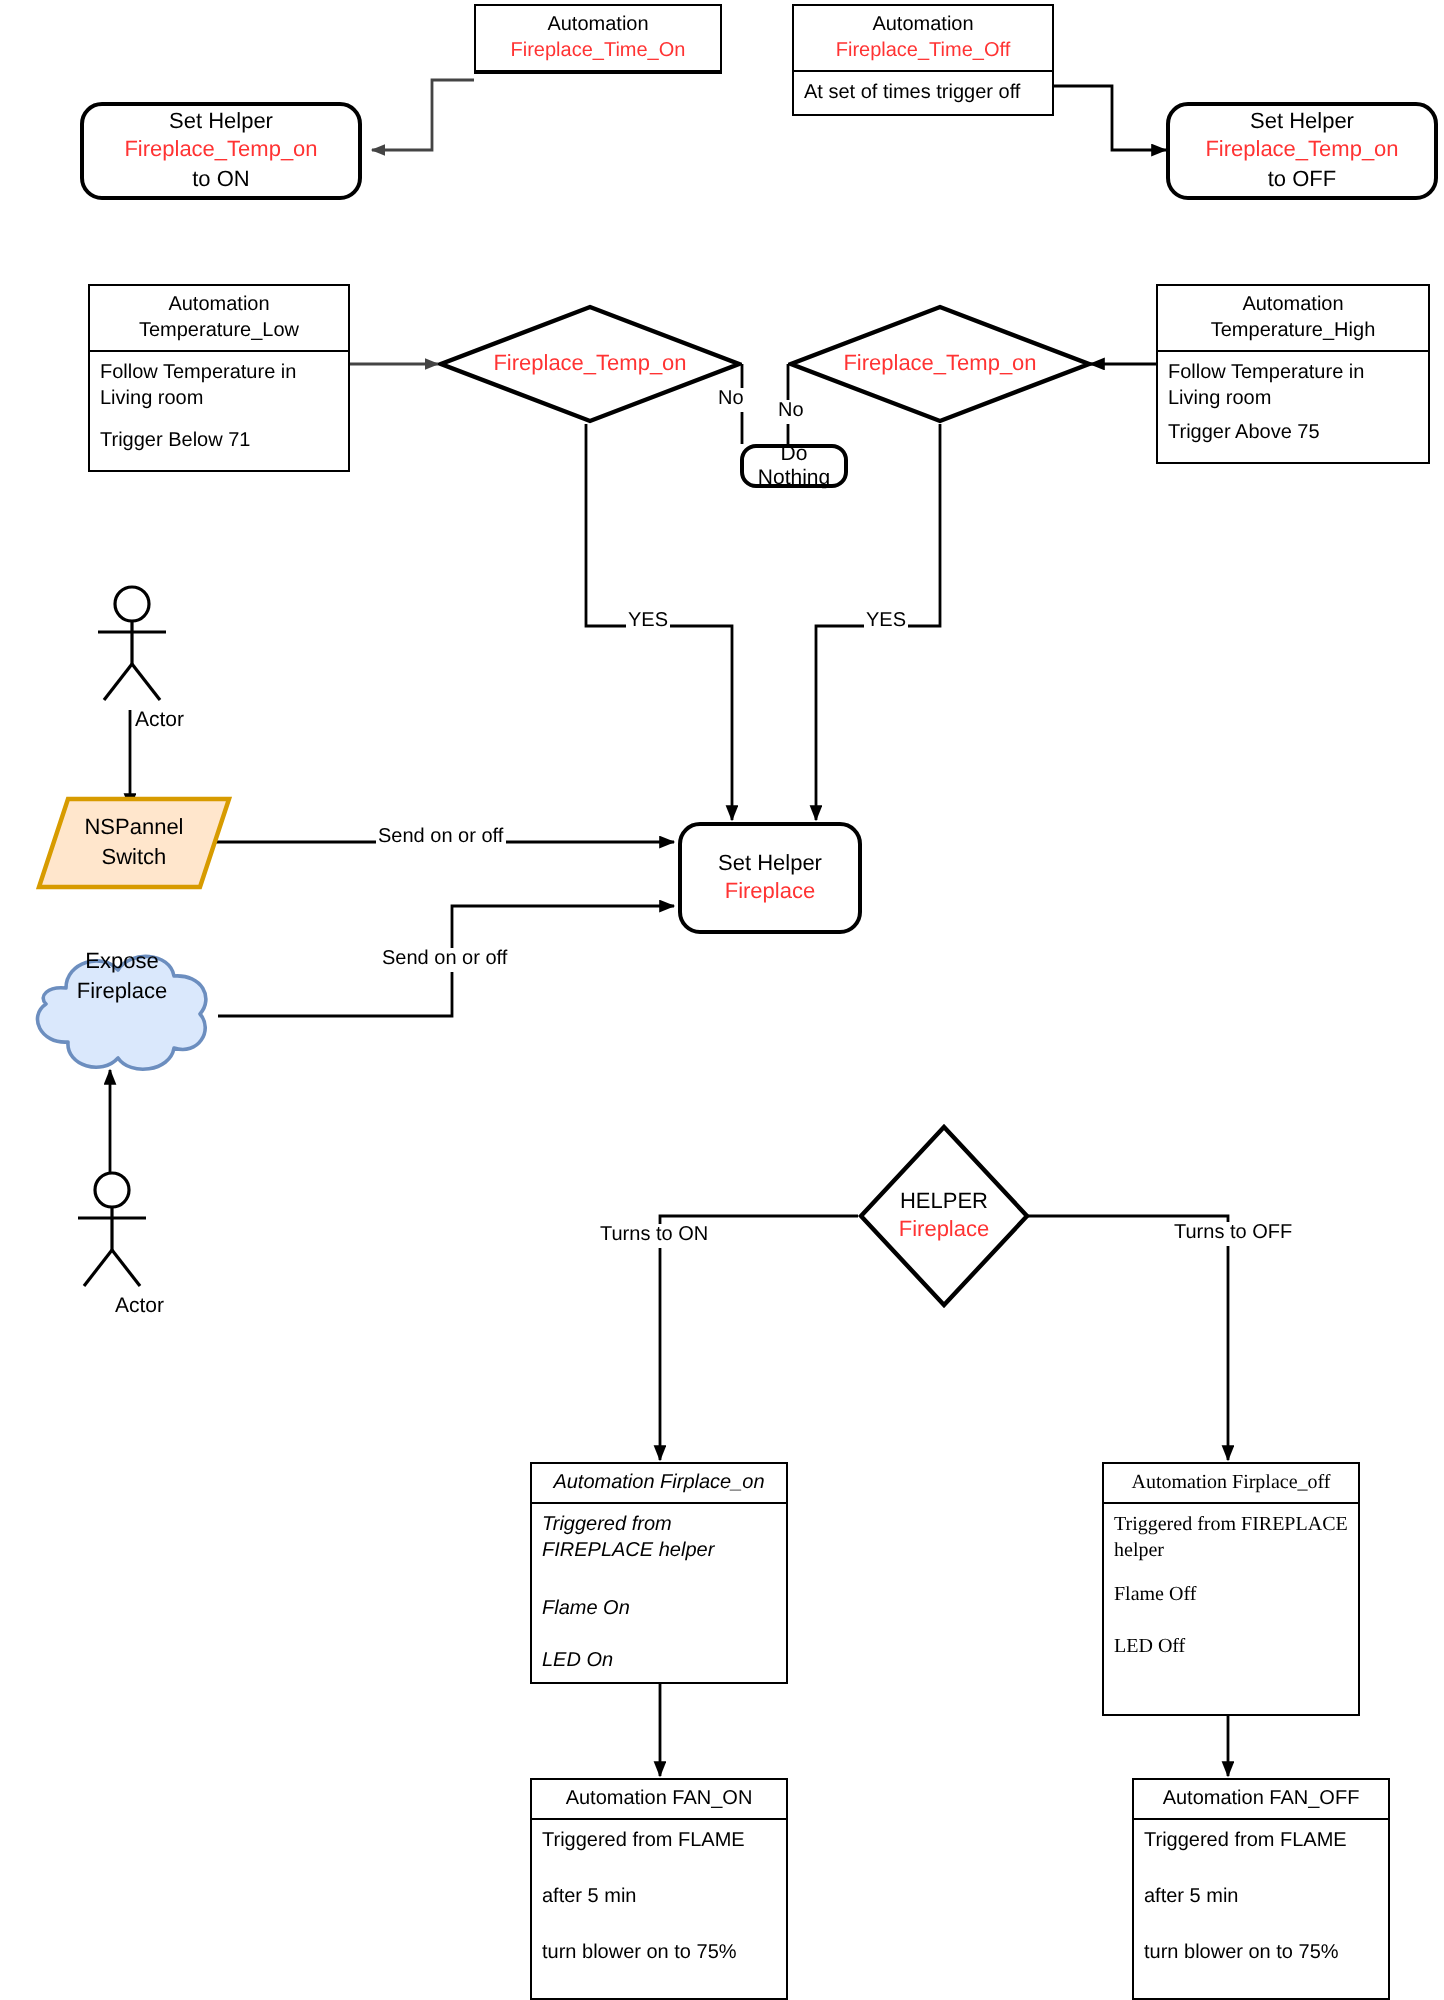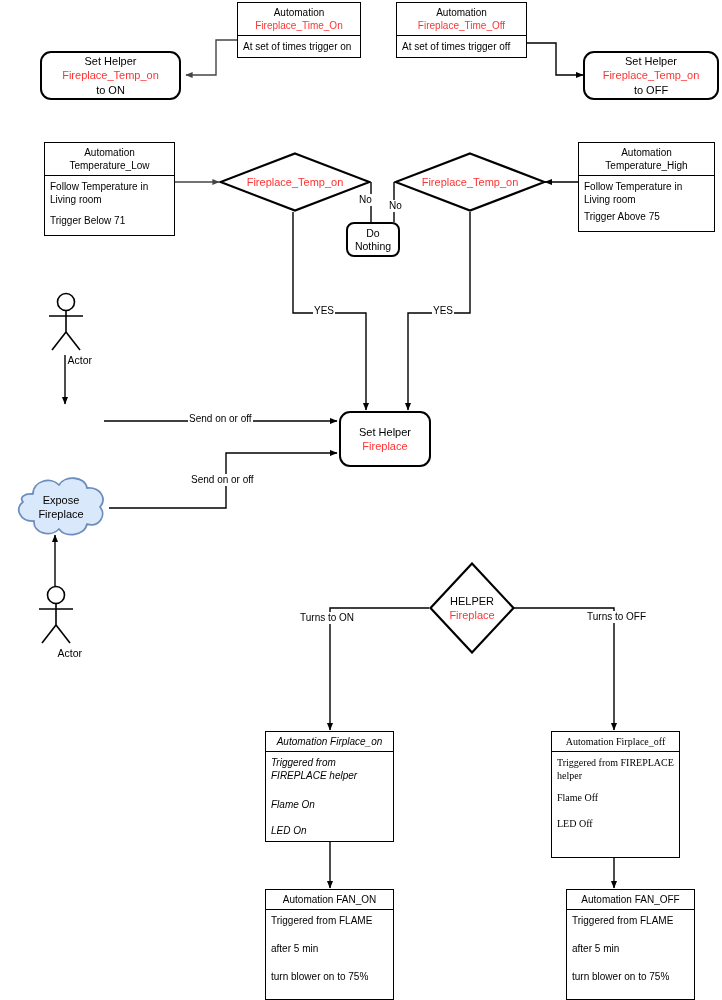--- a/index.html
+++ b/index.html
@@ -78,21 +78,21 @@
   .para{ position:absolute; }
   .para .ptext{
     position:absolute; left:0; top:0; width:100%; height:100%;
     display:flex; align-items:center; justify-content:center;
     text-align:center; font-size:11px; line-height:14.5px; color:#000;
   }
 
   
   .cloud .ctext{
     position:absolute; left:0; top:0; width:100%; height:100%;
-    display:flex; align-items:center; justify-content:center;
+    display:flex; justify-content:center;
     text-align:center; font-size:11px; line-height:14.5px; color:#000;
   }
 
   
   .actor .alabel{
     position:absolute;
     width:100%;
     text-align:right;
     font-size:10.5px;
     color:#000;
@@ -157,23 +157,20 @@
 
       <path d="M614,842 L614,888" marker-end="url(#arr)"></path>
     </g>
   </svg>
 
   <div class="node card" style="left:237px; top:2px; width:124px;">
     <div class="hdr">
       <span>Automation</span>
       <span class="red">Fireplace_Time_On</span>
     </div>
-    <div class="body">
-      <div class="ln">At set of times trigger on</div>
-    </div>
   </div>
 
   <div class="node card" style="left:396px; top:2px; width:131px;">
     <div class="hdr">
       <span>Automation</span>
       <span class="red">Fireplace_Time_Off</span>
     </div>
     <div class="body">
       <div class="ln">At set of times trigger off</div>
     </div>
@@ -231,41 +228,52 @@
       <polygon points="76,1.5 150.5,30 76,58.5 1.5,30" fill="#fff" stroke="#000" stroke-width="2.2"></polygon>
     </svg>
     <div class="dlabel">
       <span class="red">Fireplace_Temp_on</span>
     </div>
   </div>
 
   <div class="elabel" style="left:358px; top:194px;">No</div>
   <div class="elabel" style="left:388px; top:200px;">No</div>
 
-  <div class="node rbox" style="left:346px; top:222px; width:54px; height:35px; border-radius:8px; font-size:10.5px; line-height:12.5px;">
+  <div class="node rbox" style="left:370px; top:222px; width:54px; height:22px; border-radius:8px; font-size:10.5px; line-height:12.5px;">
     <div>
       <span>Do</span><br>
       <span>Nothing</span>
     </div>
   </div>
 
   <div class="elabel" style="left:313px; top:305px;">YES</div>
   <div class="elabel" style="left:432px; top:305px;">YES</div>
 
   <div class="node actor" style="left:40px; top:292px; width:52px; height:80px;">
     <svg width="52" height="62" viewBox="0 0 52 62" xmlns="http://www.w3.org/2000/svg">
       <circle cx="26" cy="10" r="8.5" fill="#fff" stroke="#000" stroke-width="1.6"></circle>
       <line x1="26" y1="18.5" x2="26" y2="40" stroke="#000" stroke-width="1.6"></line>
       <line x1="9" y1="24" x2="43" y2="24" stroke="#000" stroke-width="1.6"></line>
       <line x1="26" y1="40" x2="12" y2="58" stroke="#000" stroke-width="1.6"></line>
       <line x1="26" y1="40" x2="40" y2="58" stroke="#000" stroke-width="1.6"></line>
     </svg>
     <div class="alabel" style="top:62px;">Actor</div>
   </div>
 
+  <div class="node para" style="left:18px; top:398px; width:98px; height:47px;">
+    <svg width="98" height="47" viewBox="0 0 98 47" xmlns="http://www.w3.org/2000/svg">
+      <polygon points="16,1.5 96.5,1.5 82,45.5 1.5,45.5" fill="#ffe6cc" stroke="#d79b00" stroke-width="2.2"></polygon>
+    </svg>
+    <div class="ptext">
+      <span>
+        <span>NSPannel</span><br>
+        <span>Switch</span>
+      </span>
+    </div>
+  </div>
 
   <div class="node cloud" style="left:13px; top:474px; width:96px; height:66px;">
     <svg width="96" height="66" viewBox="0 0 96 66" xmlns="http://www.w3.org/2000/svg">
       <path d="M20,20 C20,7 38,2 46,11 C52,1 72,2 74,14
                C88,13 94,25 87,33 C94,41 86,54 74,50
                C72,62 52,64 46,55 C38,64 20,59 21,47
                C7,48 1,34 10,28 C6,24 11,19 20,20 Z" fill="#dae8fc" stroke="#6c8ebf" stroke-width="1.8" stroke-linejoin="round"></path>
     </svg>
     <div class="ctext">
       <span>

